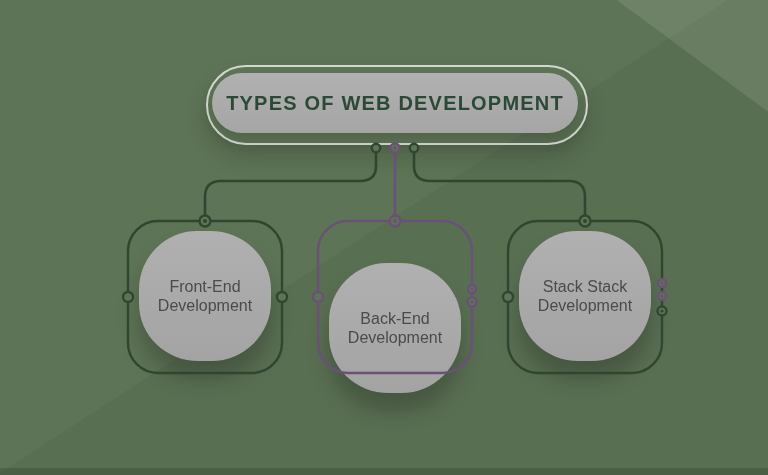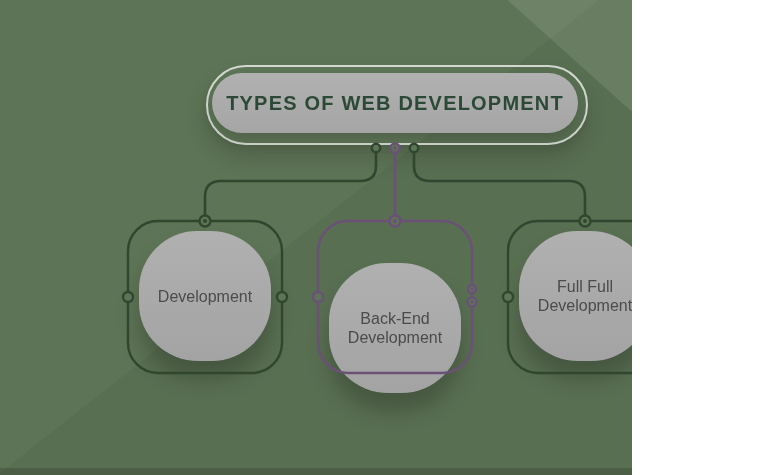--- a/index.html
+++ b/index.html
@@ -1,21 +1,21 @@
 <!DOCTYPE html>
 <html><head>
 <meta charset="utf-8">
 <style>
   * { margin: 0; padding: 0; box-sizing: border-box; }
   html, body { width: 768px; height: 475px; overflow: hidden; }
   body { font-family: "Liberation Sans", "DejaVu Sans", sans-serif; }
 
   .stage {
     position: relative;
-    width: 632px; height: 475px;
+    width: 768px; height: 475px;
     overflow: hidden;
   }
 
   
   .sheen-dark {
     position: absolute; inset: 0;
     background: rgba(0,0,0,0.045);
     clip-path: polygon(0 99.6%, 94.8% 0, 100% 0, 100% 100%, 0 100%);
   }
   .sheen-light {
@@ -94,38 +94,39 @@
 
   <div class="title-outline">
     <div class="title-pill" style="background-color: rgb(172, 172, 172);">
       <span style="color: rgb(43, 73, 54);">TYPES OF WEB DEVELOPMENT</span>
     </div>
   </div>
 
   <div class="node node-front-end">
     <div class="blob" style="background-color: rgb(172, 172, 172);">
       <div class="label" style="color: rgb(75, 75, 75);">
+        <div>Front-End</div>
         <div>Development</div>
       </div>
     </div>
   </div>
 
   <div class="node node-back-end">
     <div class="blob" style="background-color: rgb(172, 172, 172);">
       <div class="label" style="color: rgb(75, 75, 75);">
         <div>Back-End</div>
         <div>Development</div>
       </div>
     </div>
   </div>
 
   <div class="node node-full-stack">
     <div class="blob" style="background-color: rgb(172, 172, 172);">
       <div class="label" style="color: rgb(75, 75, 75);">
-        <div>Full Full</div>
+        <div>Stack Stack</div>
         <div>Development</div>
       </div>
     </div>
   </div>
 
   <svg class="wires" viewBox="0 0 768 475">
 
     <path class="wire" d="M376 151 V166 Q376 181 360 181 H221 Q205 181 205 197 V216" stroke="#31462f"></path>
     <path class="wire" d="M395 151 V216" stroke="#6b5078"></path>
     <path class="wire" d="M414 151 V166 Q414 181 430 181 H569 Q585 181 585 197 V216" stroke="#31462f"></path>

